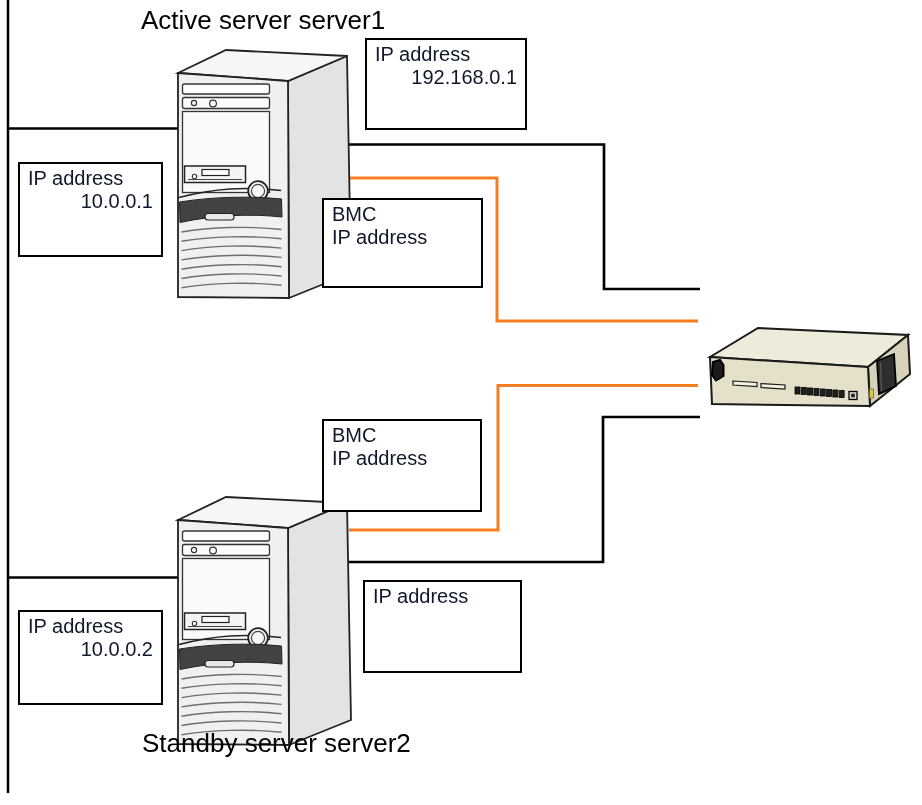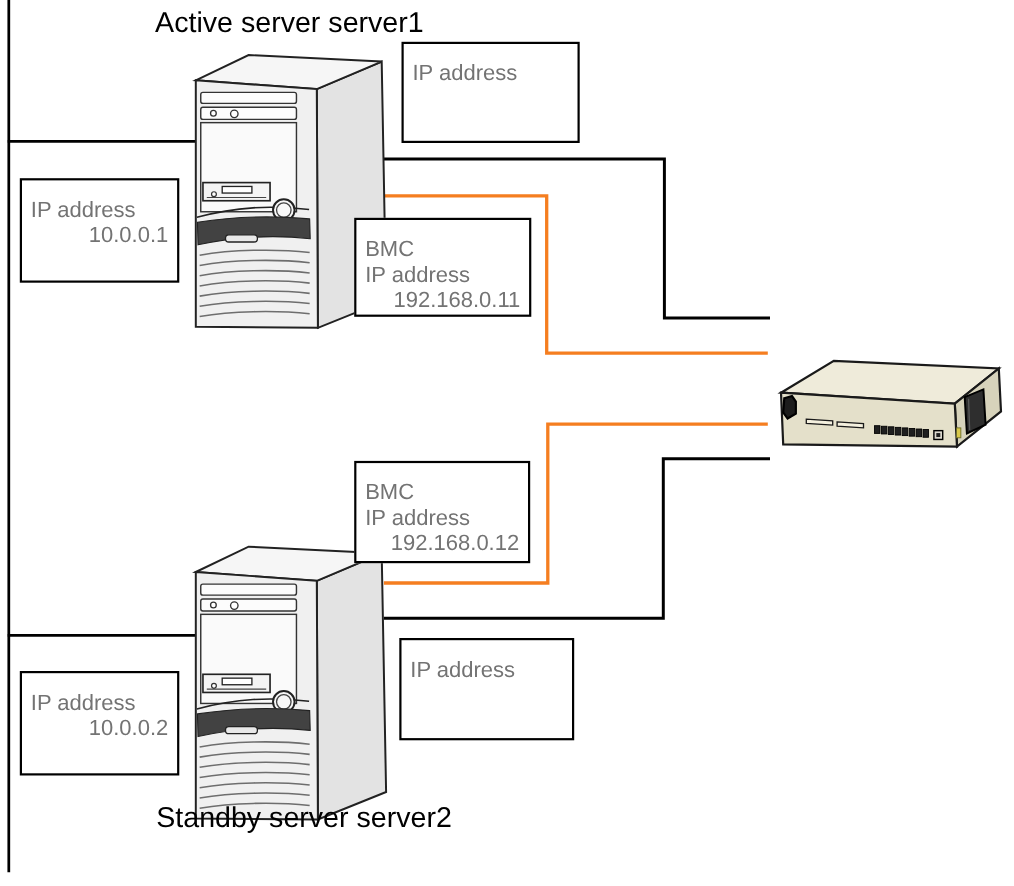--- a/index.html
+++ b/index.html
@@ -6,21 +6,21 @@
   .stage{
     position:relative;width:921px;height:805px;background:#ffffff;
     font-family:"Liberation Sans", sans-serif;color:#000;overflow:hidden;
   }
   .layer{position:absolute;left:0;top:0;}
   .fig-title{
     position:absolute;font-size:26px;line-height:31px;white-space:nowrap;color:#000;
   }
   .ipbox{
     position:absolute;background:#ffffff;border:2px solid #000000;
-    box-sizing:border-box;padding:16px 8px;font-size:20px;line-height:23px;color:#737373;
+    box-sizing:border-box;padding:3px 8px;font-size:20px;line-height:23px;color:#0f172a;
   }
   .ipbox .value{text-align:right;}
 </style>
 </head>
 <body>
 
 <div class="stage">
 
   <svg class="layer" width="922" height="805" viewBox="0 0 922 805">
 
@@ -107,37 +107,36 @@
       <polygon points="877,361 894,354 896,386 879,394" fill="#2e2e2e" stroke="#000" stroke-width="1.8"></polygon>
       <line x1="880.5" y1="362.5" x2="881.5" y2="391" stroke="#5a5a5a" stroke-width="1.2"></line>
     </g>
   </svg>
 
   <div class="fig-title" style="left:141px;top:5px;">Active server server1</div>
   <div class="fig-title" style="left:142px;top:728px;">Standby server server2</div>
 
   <div class="ipbox" style="left:365px;top:38px;width:162px;height:92px;">
     <div>IP address</div>
+    <div class="value">192.168.0.1</div>
   </div>
 
   <div class="ipbox" style="left:18px;top:162px;width:145px;height:95px;">
     <div>IP address</div>
     <div class="value">10.0.0.1</div>
   </div>
 
   <div class="ipbox" style="left:322px;top:198px;width:161px;height:90px;">
     <div>BMC</div>
     <div>IP address</div>
-    <div class="value">192.168.0.11</div>
   </div>
 
   <div class="ipbox" style="left:322px;top:419px;width:160px;height:93px;">
     <div>BMC</div>
     <div>IP address</div>
-    <div class="value">192.168.0.12</div>
   </div>
 
   <div class="ipbox" style="left:363px;top:580px;width:159px;height:93px;">
     <div>IP address</div>
   </div>
 
   <div class="ipbox" style="left:18px;top:610px;width:145px;height:95px;">
     <div>IP address</div>
     <div class="value">10.0.0.2</div>
   </div>

